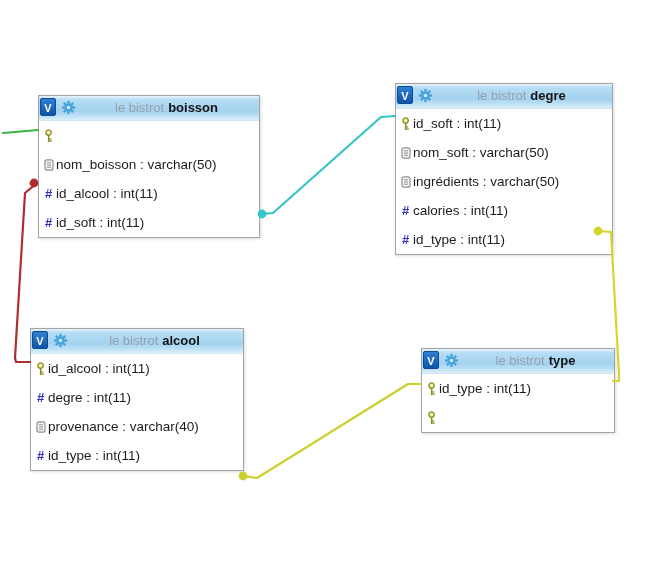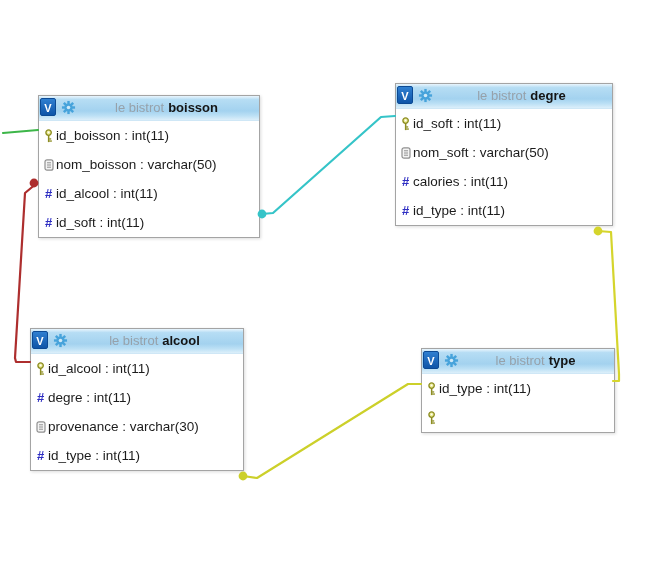--- a/index.html
+++ b/index.html
@@ -108,21 +108,20 @@
       <div class="field-row">
         <span class="field-icon">
           <svg width="10" height="14" viewBox="0 0 10 14">
             <circle cx="4.6" cy="3.6" r="2.7" fill="#ecec95" stroke="#8d8d22" stroke-width="1.3"></circle>
             <circle cx="4.6" cy="3.3" r="0.9" fill="#ffffff"></circle>
             <rect x="3.9" y="6.1" width="1.5" height="7" fill="#8d8d22"></rect>
             <rect x="5.2" y="9.3" width="2" height="1.3" fill="#8d8d22"></rect>
             <rect x="5.2" y="11.4" width="2.7" height="1.3" fill="#8d8d22"></rect>
           </svg>
         </span>
-        <span class="field-label">id_boisson : int(11)</span>
       </div>
       <div class="field-row">
         <span class="field-icon">
           <svg width="10" height="12" viewBox="0 0 10 12">
             <rect x="1" y="0.8" width="8" height="10.4" rx="2" fill="#f4f4f4" stroke="#909090" stroke-width="1.2"></rect>
             <line x1="3" y1="3.8" x2="7" y2="3.8" stroke="#909090" stroke-width="1"></line>
             <line x1="3" y1="6" x2="7" y2="6" stroke="#909090" stroke-width="1"></line>
             <line x1="3" y1="8.2" x2="7" y2="8.2" stroke="#909090" stroke-width="1"></line>
           </svg>
         </span>
@@ -174,20 +173,31 @@
             <rect x="1" y="0.8" width="8" height="10.4" rx="2" fill="#f4f4f4" stroke="#909090" stroke-width="1.2"></rect>
             <line x1="3" y1="3.8" x2="7" y2="3.8" stroke="#909090" stroke-width="1"></line>
             <line x1="3" y1="6" x2="7" y2="6" stroke="#909090" stroke-width="1"></line>
             <line x1="3" y1="8.2" x2="7" y2="8.2" stroke="#909090" stroke-width="1"></line>
           </svg>
         </span>
         <span class="field-label">nom_soft : varchar(50)</span>
       </div>
       <div class="field-row">
         <span class="field-icon">
+          <svg width="10" height="12" viewBox="0 0 10 12">
+            <rect x="1" y="0.8" width="8" height="10.4" rx="2" fill="#f4f4f4" stroke="#909090" stroke-width="1.2"></rect>
+            <line x1="3" y1="3.8" x2="7" y2="3.8" stroke="#909090" stroke-width="1"></line>
+            <line x1="3" y1="6" x2="7" y2="6" stroke="#909090" stroke-width="1"></line>
+            <line x1="3" y1="8.2" x2="7" y2="8.2" stroke="#909090" stroke-width="1"></line>
+          </svg>
+        </span>
+        <span class="field-label">ingrédients : varchar(50)</span>
+      </div>
+      <div class="field-row">
+        <span class="field-icon">
           <span class="hash-glyph">#</span>
         </span>
         <span class="field-label">calories : int(11)</span>
       </div>
       <div class="field-row">
         <span class="field-icon">
           <span class="hash-glyph">#</span>
         </span>
         <span class="field-label">id_type : int(11)</span>
       </div>
@@ -227,21 +237,21 @@
       </div>
       <div class="field-row">
         <span class="field-icon">
           <svg width="10" height="12" viewBox="0 0 10 12">
             <rect x="1" y="0.8" width="8" height="10.4" rx="2" fill="#f4f4f4" stroke="#909090" stroke-width="1.2"></rect>
             <line x1="3" y1="3.8" x2="7" y2="3.8" stroke="#909090" stroke-width="1"></line>
             <line x1="3" y1="6" x2="7" y2="6" stroke="#909090" stroke-width="1"></line>
             <line x1="3" y1="8.2" x2="7" y2="8.2" stroke="#909090" stroke-width="1"></line>
           </svg>
         </span>
-        <span class="field-label">provenance : varchar(30)</span>
+        <span class="field-label">provenance : varchar(40)</span>
       </div>
       <div class="field-row">
         <span class="field-icon">
           <span class="hash-glyph">#</span>
         </span>
         <span class="field-label">id_type : int(11)</span>
       </div>
     </div>
     <div class="dbtable" style="left: 421px; top: 348px; width: 192px;">
       <div class="dbtable-header">

